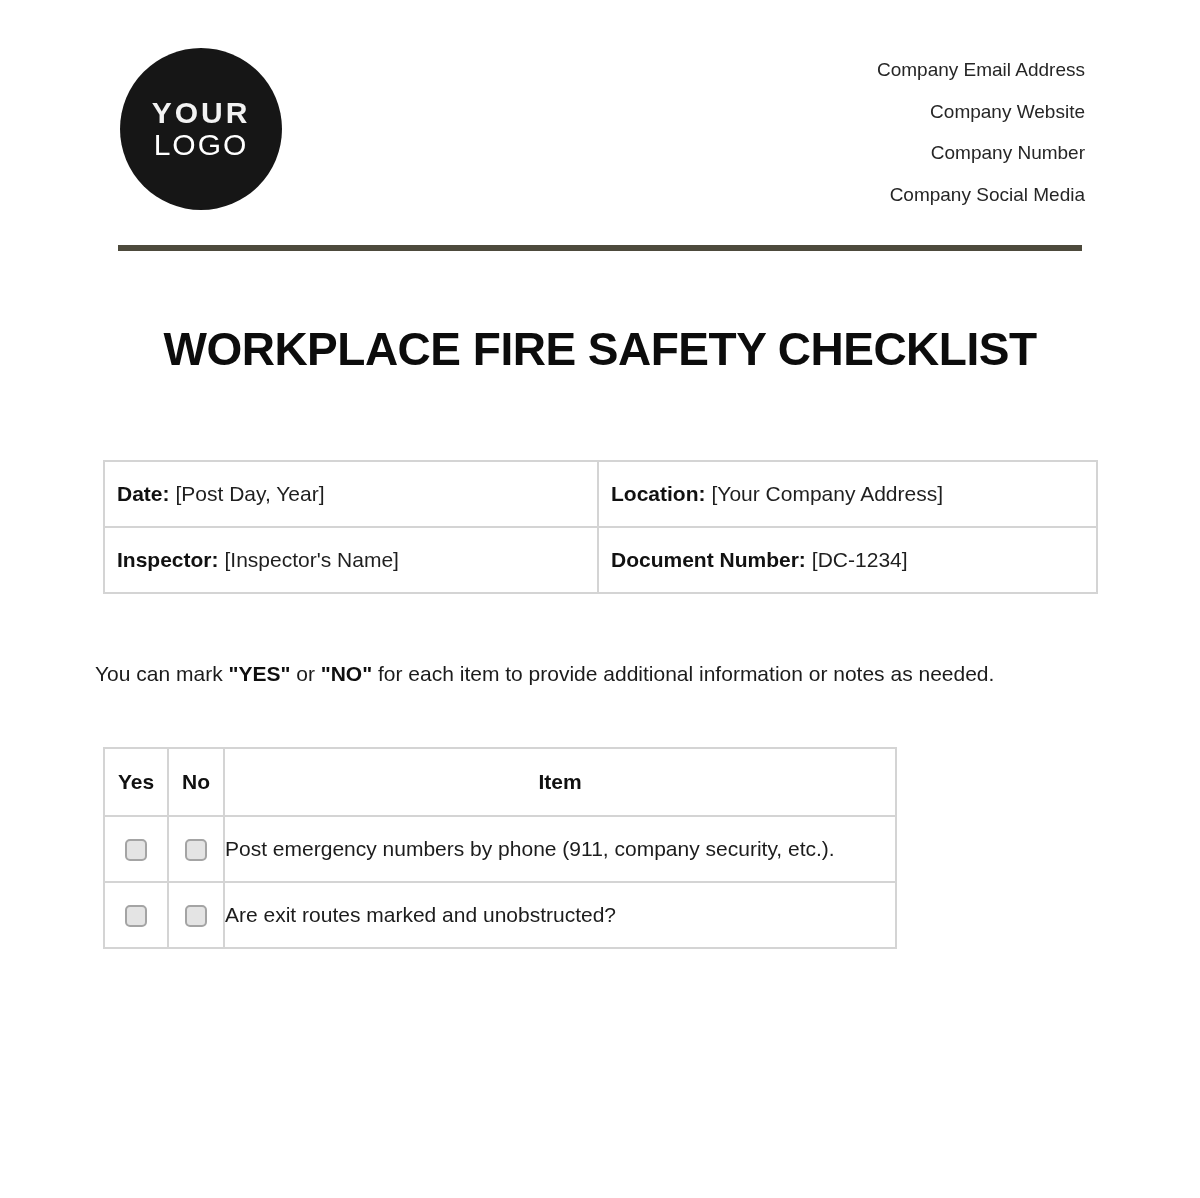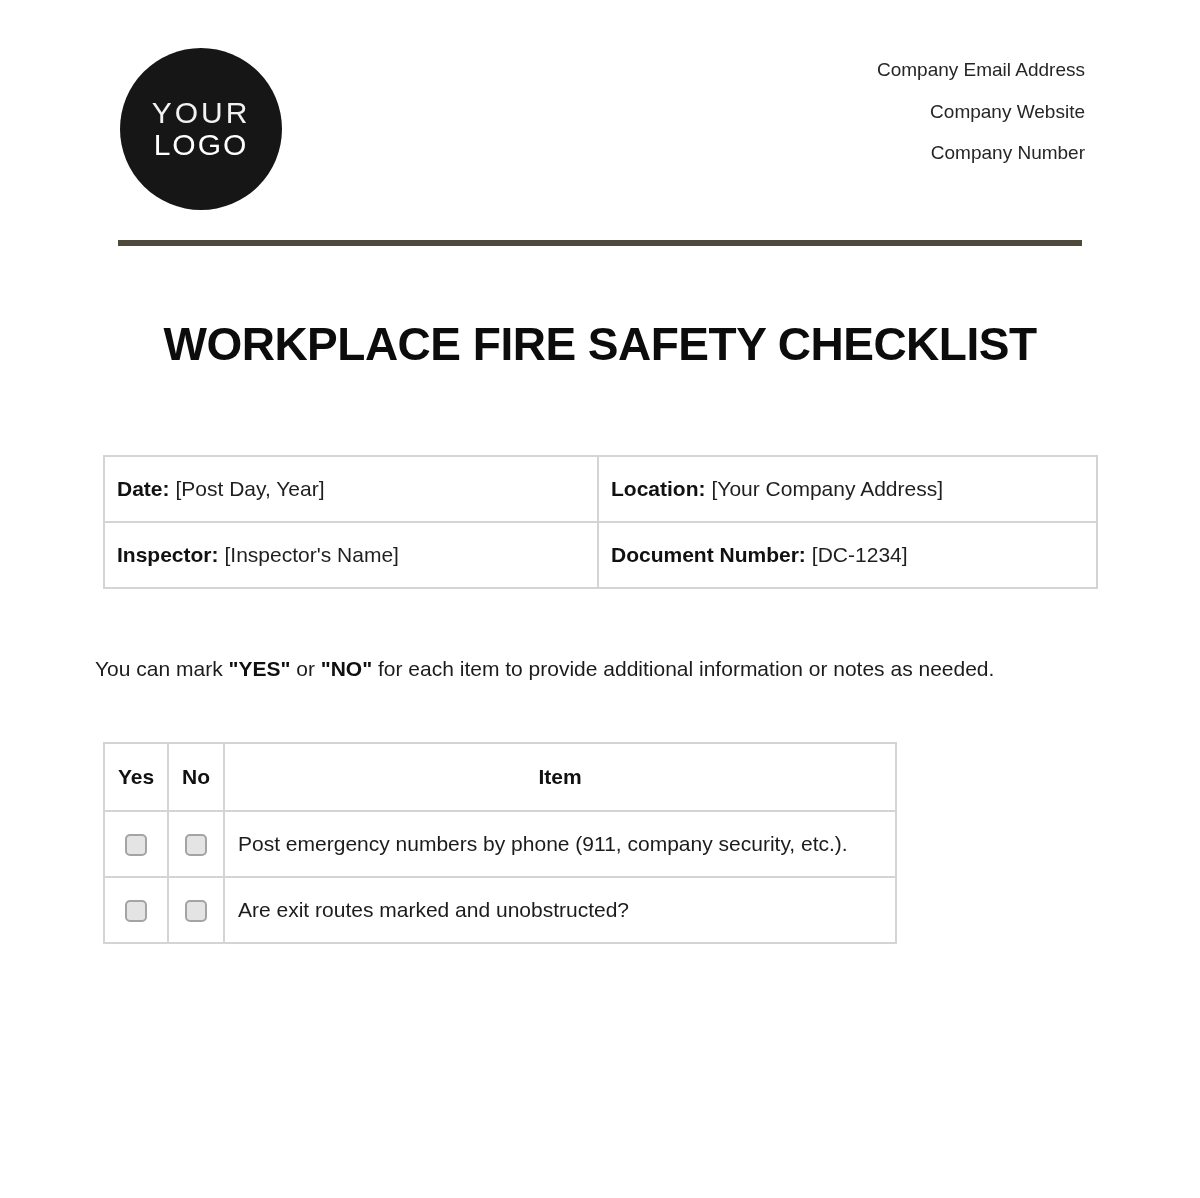--- a/index.html
+++ b/index.html
@@ -21,21 +21,21 @@
   .logo-circle {
     width: 162px; height: 162px;
     border-radius: 50%;
     background: #161616;
     color: #ffffff;
     display: flex; flex-direction: column;
     align-items: center; justify-content: center;
     line-height: 1.08;
   }
   .logo-your {
-    font-size: 30px; font-weight: 400; letter-spacing: 3px; color: #f2f2f2;
+    font-size: 30px; font-weight: 700; letter-spacing: 3px; color: #f2f2f2;
   }
   .logo-logo {
     font-size: 30px; font-weight: 400; letter-spacing: 2px; text-align: right;
   }
   .contact {
     text-align: right;
     font-size: 19px;
     line-height: 41.5px;
     color: #262626;
     margin-top: 1px;
@@ -95,21 +95,21 @@
     height: 68px;
     font-size: 21px;
     font-weight: 700;
     text-align: center;
     color: #111111;
   }
   .checklist td { height: 66px; font-size: 21px; }
   .col-yes { width: 64px; }
   .col-no  { width: 56px; }
   .check-cell { text-align: center; }
-  .item-cell { padding-left: 13px; text-align: left; color: #1c1c1c; }
+  .item-cell { text-align: left; color: #1c1c1c; }
   .checkbox {
     display: inline-block;
     width: 22px; height: 22px;
     background: #e4e4e4;
     border: 2px solid #a4a4a4;
     border-radius: 5px;
     vertical-align: middle;
   }
 </style>
 </head>
@@ -117,20 +117,21 @@
 
 <div class="header">
   <div class="logo-circle">
     <span class="logo-your">YOUR</span>
     <span class="logo-logo">LOGO</span>
   </div>
   <div class="contact">
     <div>Company Email Address</div>
     <div>Company Website</div>
     <div>Company Number</div>
+    <div>Company Social Media</div>
   </div>
 </div>
 
 <div class="rule"></div>
 
 <div class="title">WORKPLACE FIRE SAFETY CHECKLIST</div>
 
 <table class="info-table">
   <colgroup>
       <col style="width:494px">

